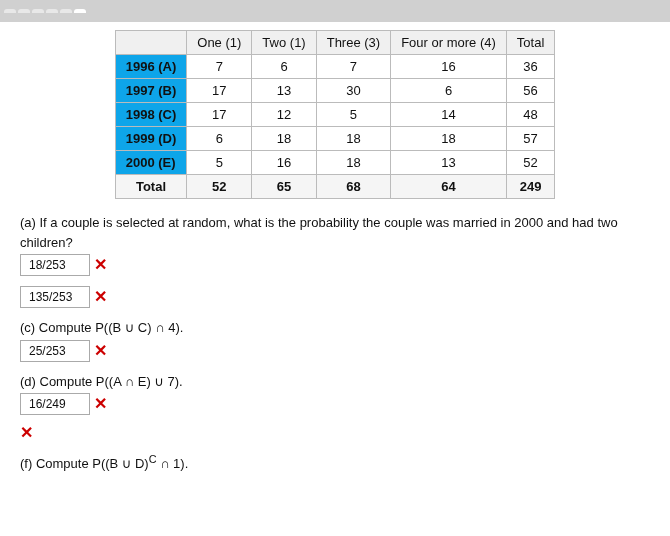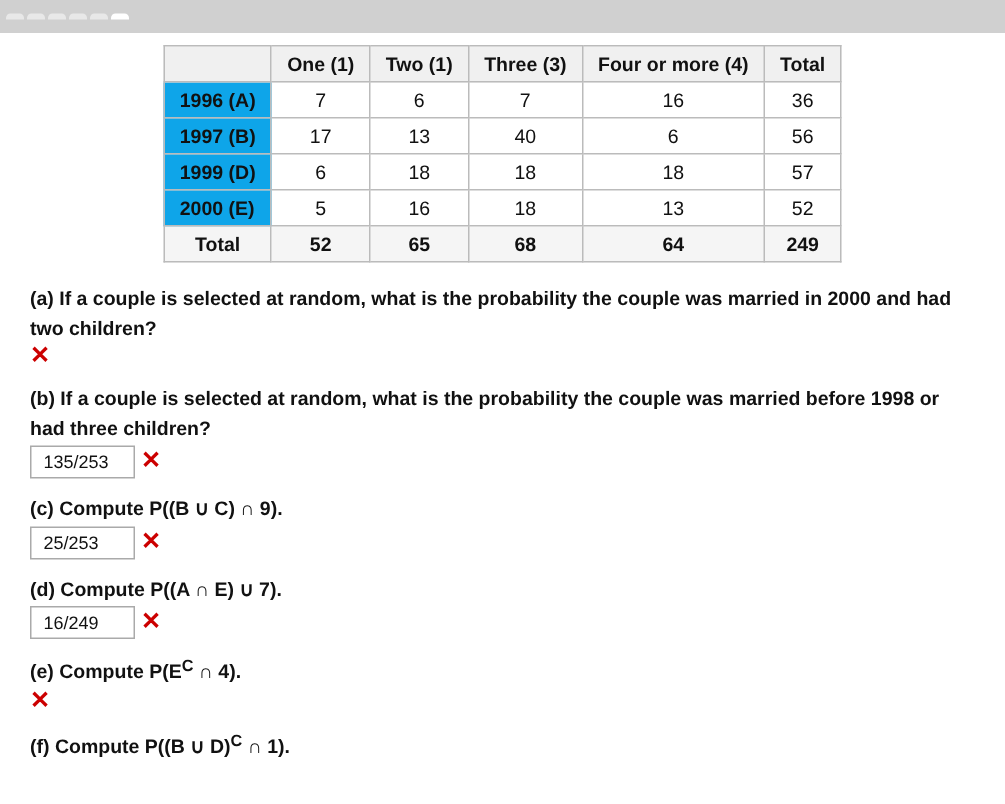--- a/index.html
+++ b/index.html
@@ -45,42 +45,42 @@
       font-size: 13px;
       margin: 0 auto;
     }
     th, td {
       border: 1px solid #bbb;
       padding: 4px 10px;
       text-align: center;
     }
     th {
       background: #f0f0f0;
-      font-weight: bold;
+      font-weight: normal;
     }
     td.row-header {
       font-weight: bold;
       background: #0ea5e9;
       text-align: left;
     }
     td.total-row {
       font-weight: bold;
       background: #f5f5f5;
     }
 
     
     .questions {
       padding: 0 4px;
     }
     .question {
       margin-bottom: 10px;
       line-height: 1.5;
     }
     .question-label {
-      font-weight: bold;
+      font-weight: normal;
       margin-bottom: 2px;
     }
     .answer-row {
       display: flex;
       align-items: center;
       gap: 4px;
       margin-top: 2px;
     }
     .answer-box {
       border: 1px solid #aaa;
@@ -129,23 +129,31 @@
           <td>7</td>
           <td>6</td>
           <td>7</td>
           <td>16</td>
           <td>36</td>
         </tr>
         <tr>
           <td class="row-header">1997 (B)</td>
           <td>17</td>
           <td>13</td>
-          <td>40</td>
+          <td>30</td>
           <td>6</td>
           <td>56</td>
+        </tr>
+        <tr>
+          <td class="row-header">1998 (C)</td>
+          <td>17</td>
+          <td>12</td>
+          <td>5</td>
+          <td>14</td>
+          <td>48</td>
         </tr>
         <tr>
           <td class="row-header">1999 (D)</td>
           <td>6</td>
           <td>18</td>
           <td>18</td>
           <td>18</td>
           <td>57</td>
         </tr>
         <tr>
@@ -165,46 +173,45 @@
           <td class="total-row">249</td>
         </tr>
       </tbody>
   </table>
 </div>
 
 <div class="questions" id="questions-container">
     <div class="question">
       <div class="question-label">(a)  If a couple is selected at random, what is the probability the couple was married in 2000 and had two children?</div>
       <div class="answer-row">
-        <span class="x-mark">✕</span>
-      </div>
-    </div>
-    <div class="question">
-      <div class="question-label">(b)  If a couple is selected at random, what is the probability the couple was married before 1998 or had three children?</div>
+        <div class="answer-box">18/253</div>
+        <span class="x-mark">✕</span>
+      </div>
+    </div>
+    <div class="question">
       <div class="answer-row">
         <div class="answer-box">135/253</div>
         <span class="x-mark">✕</span>
       </div>
     </div>
     <div class="question">
-      <div class="question-label">(c)   Compute P((B ∪ C) ∩ 9).</div>
+      <div class="question-label">(c)   Compute P((B ∪ C) ∩ 4).</div>
       <div class="answer-row">
         <div class="answer-box">25/253</div>
         <span class="x-mark">✕</span>
       </div>
     </div>
     <div class="question">
       <div class="question-label">(d)  Compute P((A ∩ E) ∪ 7).</div>
       <div class="answer-row">
         <div class="answer-box">16/249</div>
         <span class="x-mark">✕</span>
       </div>
     </div>
     <div class="question">
-      <div class="question-label">(e)   Compute P(E<sup>C</sup> ∩ 4).</div>
       <div class="answer-row">
         <span class="x-mark">✕</span>
       </div>
     </div>
     <div class="question">
       <div class="question-label">(f)   Compute P((B ∪ D)<sup>C</sup> ∩ 1).</div>
     </div>
   </div>
 
 </body></html>

